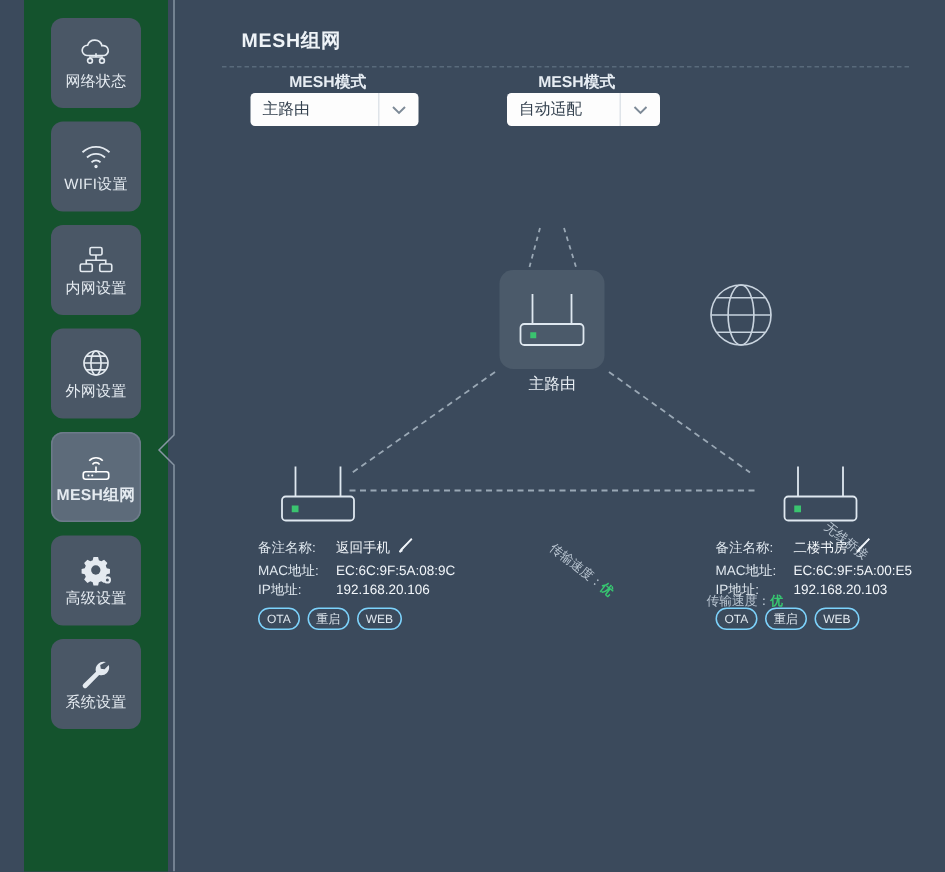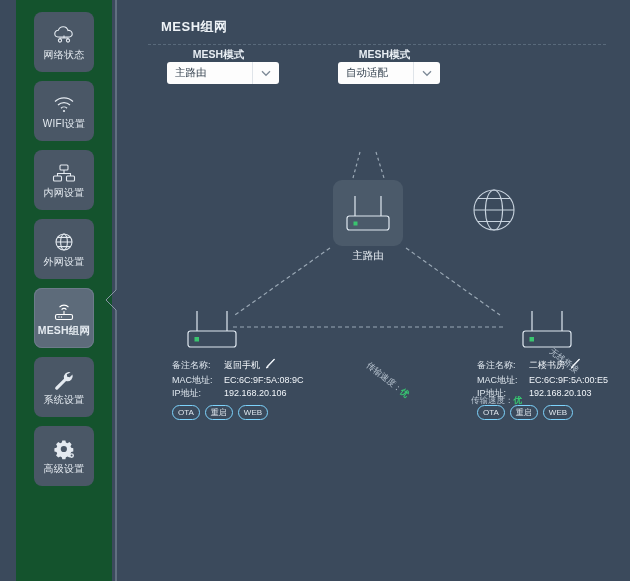--- a/index.html
+++ b/index.html
@@ -185,36 +185,36 @@
         <circle cx="8" cy="17" r=".7" fill="#ffffff" stroke="none"></circle>
         <circle cx="10.5" cy="17" r=".7" fill="#ffffff" stroke="none"></circle>
       </svg>
     </span>
     <span class="side-label">MESH组网</span>
   </div>
 
   <div class="side-item">
     <span class="side-icon">
       <svg width="26" height="22" viewBox="0 0 26 22" fill="#e4eaf0">
-        <path d="M19.6 3.4a5.2 5.2 0 0 0-6.6 6.4L4.6 18a1.6 1.6 0 0 0 2.3 2.3l8.2-8.3a5.2 5.2 0 0 0 6.4-6.6l-2.8 2.8-2.5-.4-.4-2.5z"></path>
-      </svg>
-    </span>
-    <span class="side-label">系统设置</span>
-  </div>
-
-  <div class="side-item">
-    <span class="side-icon">
-      <svg width="26" height="22" viewBox="0 0 26 22" fill="#e4eaf0">
         <path d="M11.3 2.4h3.1l.5 2.1 1.6.7 1.9-1.1 2.2 2.2-1.1 1.9.7 1.6 2.1.5v3.1l-2.1.5-.7 1.6 1.1 1.9-2.2 2.2-1.9-1.1-1.6.7-.5 2.1h-3.1l-.5-2.1-1.6-.7-1.9 1.1-2.2-2.2 1.1-1.9-.7-1.6-2.1-.5v-3.1l2.1-.5.7-1.6-1.1-1.9 2.2-2.2 1.9 1.1 1.6-.7z"></path>
         <circle cx="12.85" cy="11" r="3.1" fill="#4a5766"></circle>
         <circle cx="20.6" cy="17.6" r="2.4"></circle>
         <circle cx="20.6" cy="17.6" r="1" fill="#4a5766"></circle>
       </svg>
     </span>
     <span class="side-label">高级设置</span>
+  </div>
+
+  <div class="side-item">
+    <span class="side-icon">
+      <svg width="26" height="22" viewBox="0 0 26 22" fill="#e4eaf0">
+        <path d="M19.6 3.4a5.2 5.2 0 0 0-6.6 6.4L4.6 18a1.6 1.6 0 0 0 2.3 2.3l8.2-8.3a5.2 5.2 0 0 0 6.4-6.6l-2.8 2.8-2.5-.4-.4-2.5z"></path>
+      </svg>
+    </span>
+    <span class="side-label">系统设置</span>
   </div>
 
 </div>
 
 <svg class="connector" viewBox="0 0 22 581">
   <path d="M14 0 V290 L4 300 L14 310 V581" fill="none" stroke="#8795a3" stroke-width="1"></path>
 </svg>
 
 <div class="panel">
 

